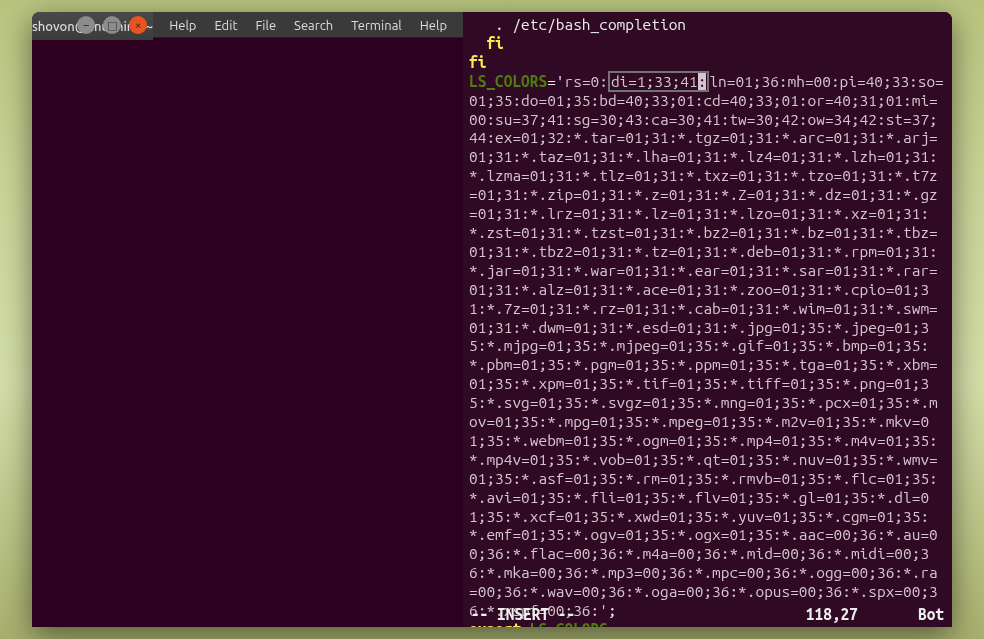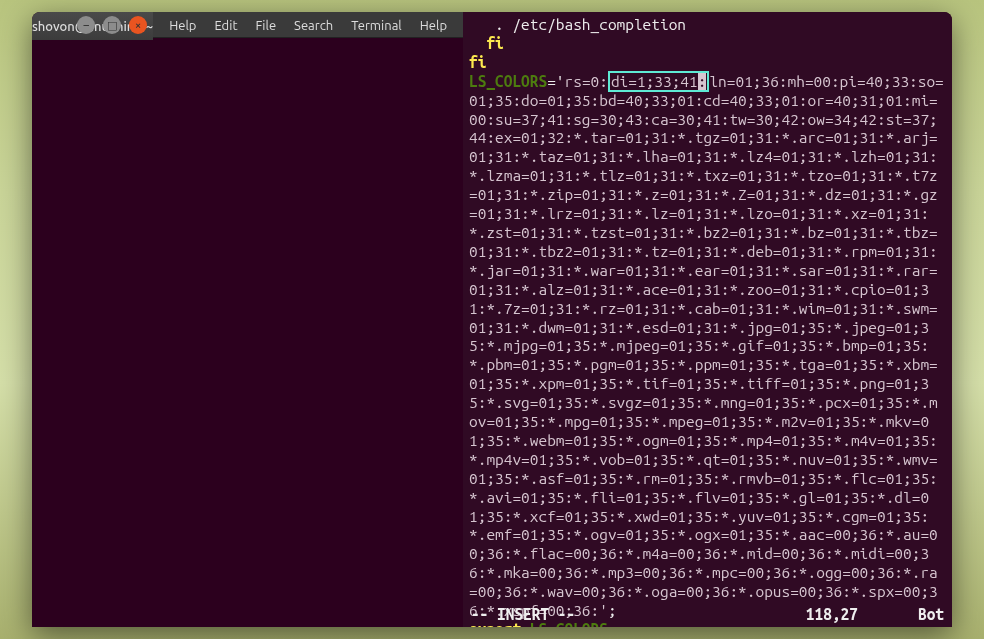--- a/index.html
+++ b/index.html
@@ -75,21 +75,21 @@
     white-space: pre-wrap;
     word-break: break-all;
     overflow: hidden;
     position: relative;
   }
   .c-yellow { color: #fce94f; font-weight: bold; margin-top: 8px; }
   .c-cyan { color: #4d7c0f; font-weight: bold; }
   .c-white { color: #eee; }
   .c-text { color: #d6c5d0; }
   .highlight-box {
-    border: 2px solid #5eead4;
+    border: 2px solid #737373;
     padding: 0 1px;
     display: inline;
   }
   .cursor {
     background: #d6c5d0;
     color: #300a24;
   }
   .statusline {
     position: absolute;
     left: 0; right: 0; bottom: 2px;

